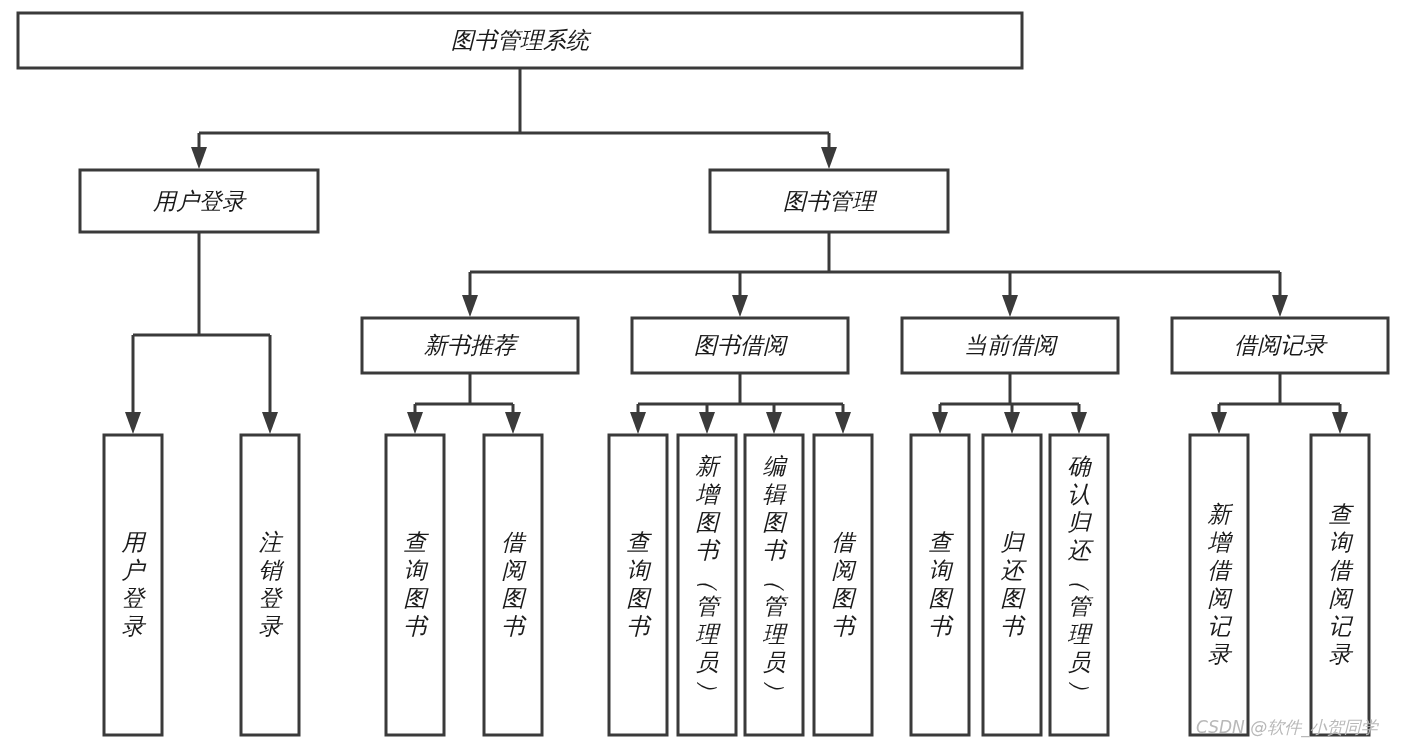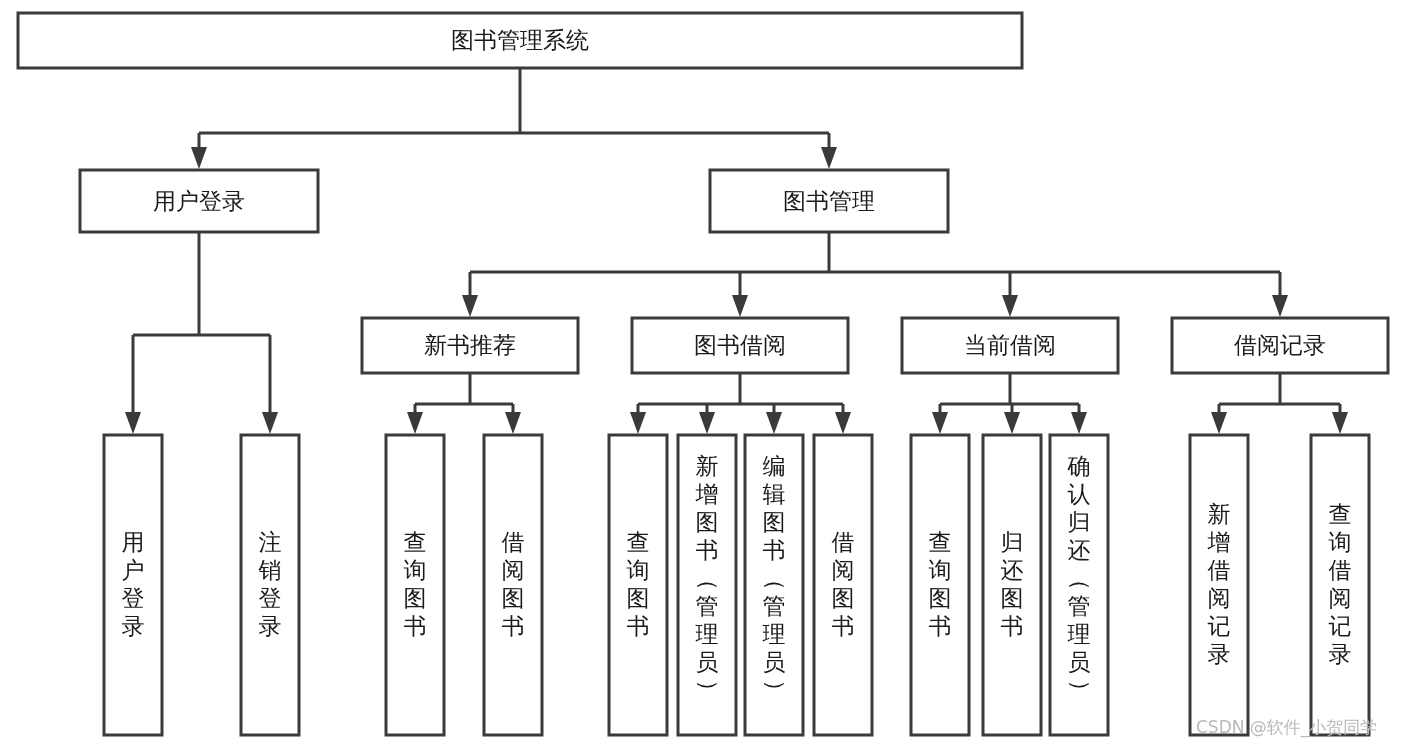--- a/index.html
+++ b/index.html
@@ -10,20 +10,21 @@
   }
   body {
     font-family: "DejaVu Sans", "Liberation Sans", sans-serif;
   }
   #diagram-root {
     position: relative;
     width: 1405px;
     height: 747px;
     background: #ffffff;
     overflow: hidden;
+    font-style: italic;
   }
   svg#flowchart {
     display: block;
     width: 1405px;
     height: 747px;
   }
   .node-box {
     fill: #ffffff;
     stroke: #3a3a3a;
     stroke-width: 3;

